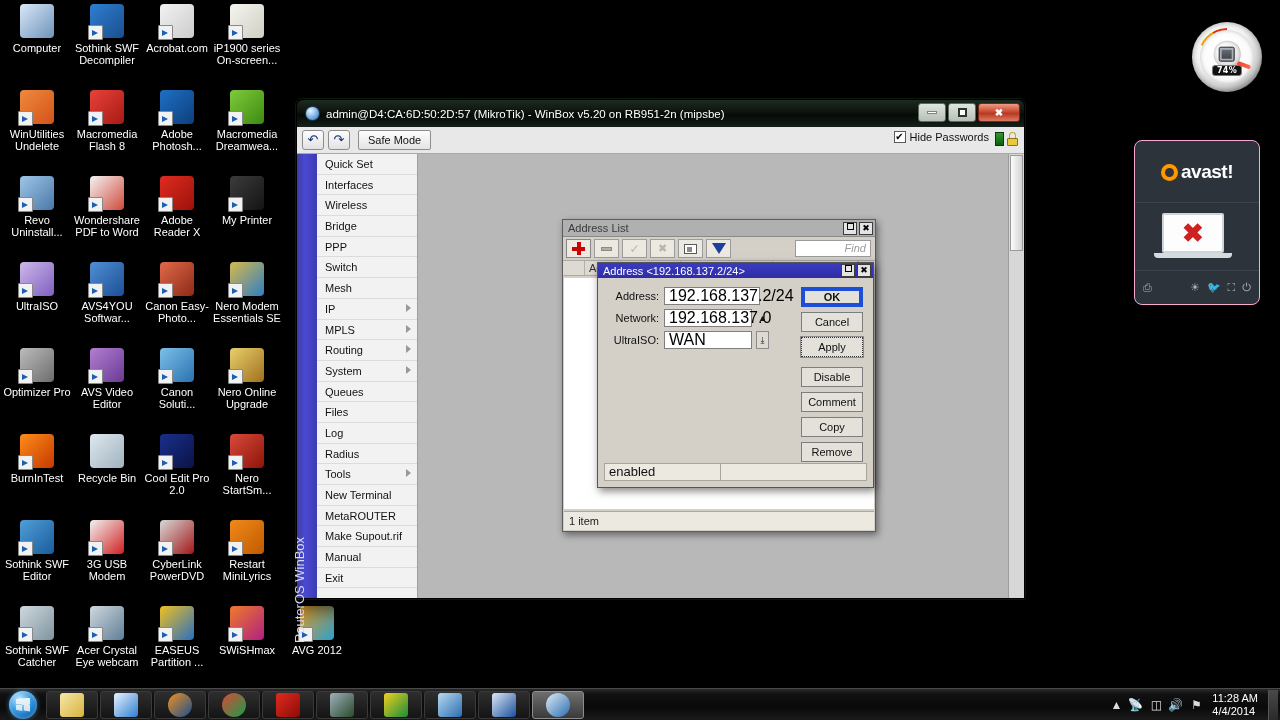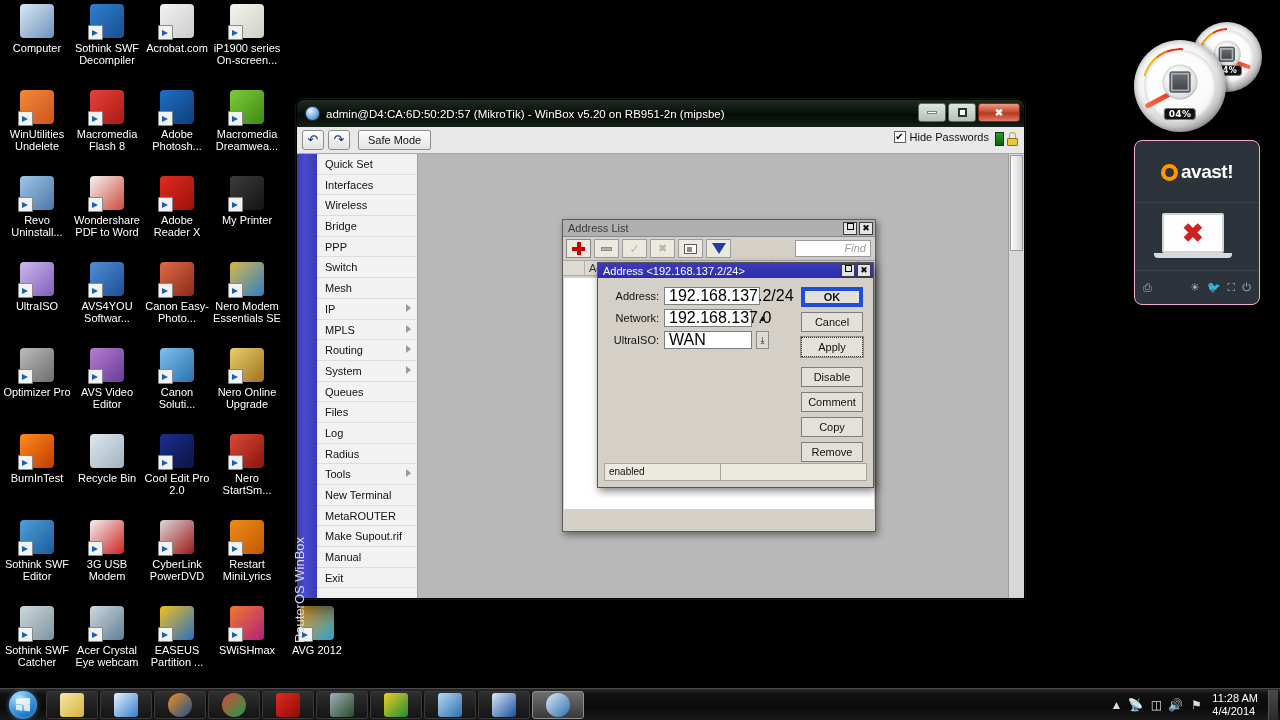--- a/index.html
+++ b/index.html
@@ -311,21 +311,21 @@
     border: 1px solid #7d7d7d; background: #e4e1da;
     font-size: 11px; color: #111;
     display: flex; align-items: center; justify-content: center;
   }
   .dbtn.primary { border: 4px solid #1d4ed8; font-weight: bold; }
   .dbtn.focus { border: 1px dotted #333; outline: 1px solid #8c8c8c; }
   .dbtn.gap { margin-top: 10px; }
   #dlg-status {
     position: absolute; left: 6px; right: 6px; bottom: 6px; height: 18px;
     border: 1px solid #a9a59c; background: #ece9e1;
-    display: flex; font-size: 10px; color: #111;
+    display: flex; font-size: 13px; color: #111;
   }
   #dlg-status .s1 { flex: 0 0 116px; border-right: 1px solid #a9a59c; padding-left: 4px; line-height: 16px; }
   #dlg-status .s2 { flex: 1; }
 
   
   #taskbar {
     position: absolute; left: 0; bottom: 0; width: 1280px; height: 32px;
     background: linear-gradient(#2a2a2a 0%, #111 16%, #0a0a0a 60%, #1a1a1a 100%);
     border-top: 1px solid #4a4a4a;
     display: flex; align-items: center;
@@ -511,31 +511,20 @@
     <div class="gauge" id="gauge-mem">
       <div class="arcwrap">
         <div style="position:absolute;inset:0;background:conic-gradient(from 135deg, rgba(0,0,0,0) 0deg 160deg, #f0a000 160deg 195deg, #e03010 195deg 225deg, rgba(0,0,0,0) 225deg 360deg);border-radius:50%;"></div>
       </div>
       <div class="face"></div>
       <div class="needle" style="transform:rotate(20deg);width:36%;height:4px;"></div>
       <div class="hub">
           <div class="chip"></div>
         </div>
       <div class="readout">74%</div>
-    </div>
-    <div class="gauge" id="gauge-cpu">
-      <div class="arcwrap">
-        <div style="position:absolute;inset:0;background:conic-gradient(from 135deg, rgba(0,0,0,0) 0deg 150deg, #f5b800 150deg 185deg, #f07000 185deg 205deg, #e02a10 205deg 230deg, rgba(0,0,0,0) 230deg 360deg);border-radius:50%;"></div>
-      </div>
-      <div class="face"></div>
-      <div class="needle" style="transform:rotate(152deg);"></div>
-      <div class="hub">
-          <div class="chip"></div>
-        </div>
-      <div class="readout">04%</div>
     </div>
   </div>
 
   <div id="avast">
     <div class="a-top">
       <span class="a-logo"><span class="a-ball"></span><span>avast!</span></span>
     </div>
     <div class="a-mid">
       <div class="laptop">
         <div class="scr">
@@ -656,20 +645,21 @@
     <span class="hcell" style="width:96px">Address</span>
     <span class="hcell" style="width:92px">Network</span>
     <span class="hcell" style="width:85px">Interface</span>
     <span class="drop">▼</span>
   </div>
 
   <div id="al-rows">
     <div class="row"></div>
   </div>
 
+  <div id="al-status">1 item</div>
 </div>
 
 <div id="addrdlg">
   <div class="dlg-title">
     <span class="t">Address &lt;192.168.137.2/24&gt;</span>
     <span class="sqbtn"><span class="inner"></span></span>
     <span class="sqbtn">✖</span>
   </div>
 
   <div class="dform" id="dlg-form">

